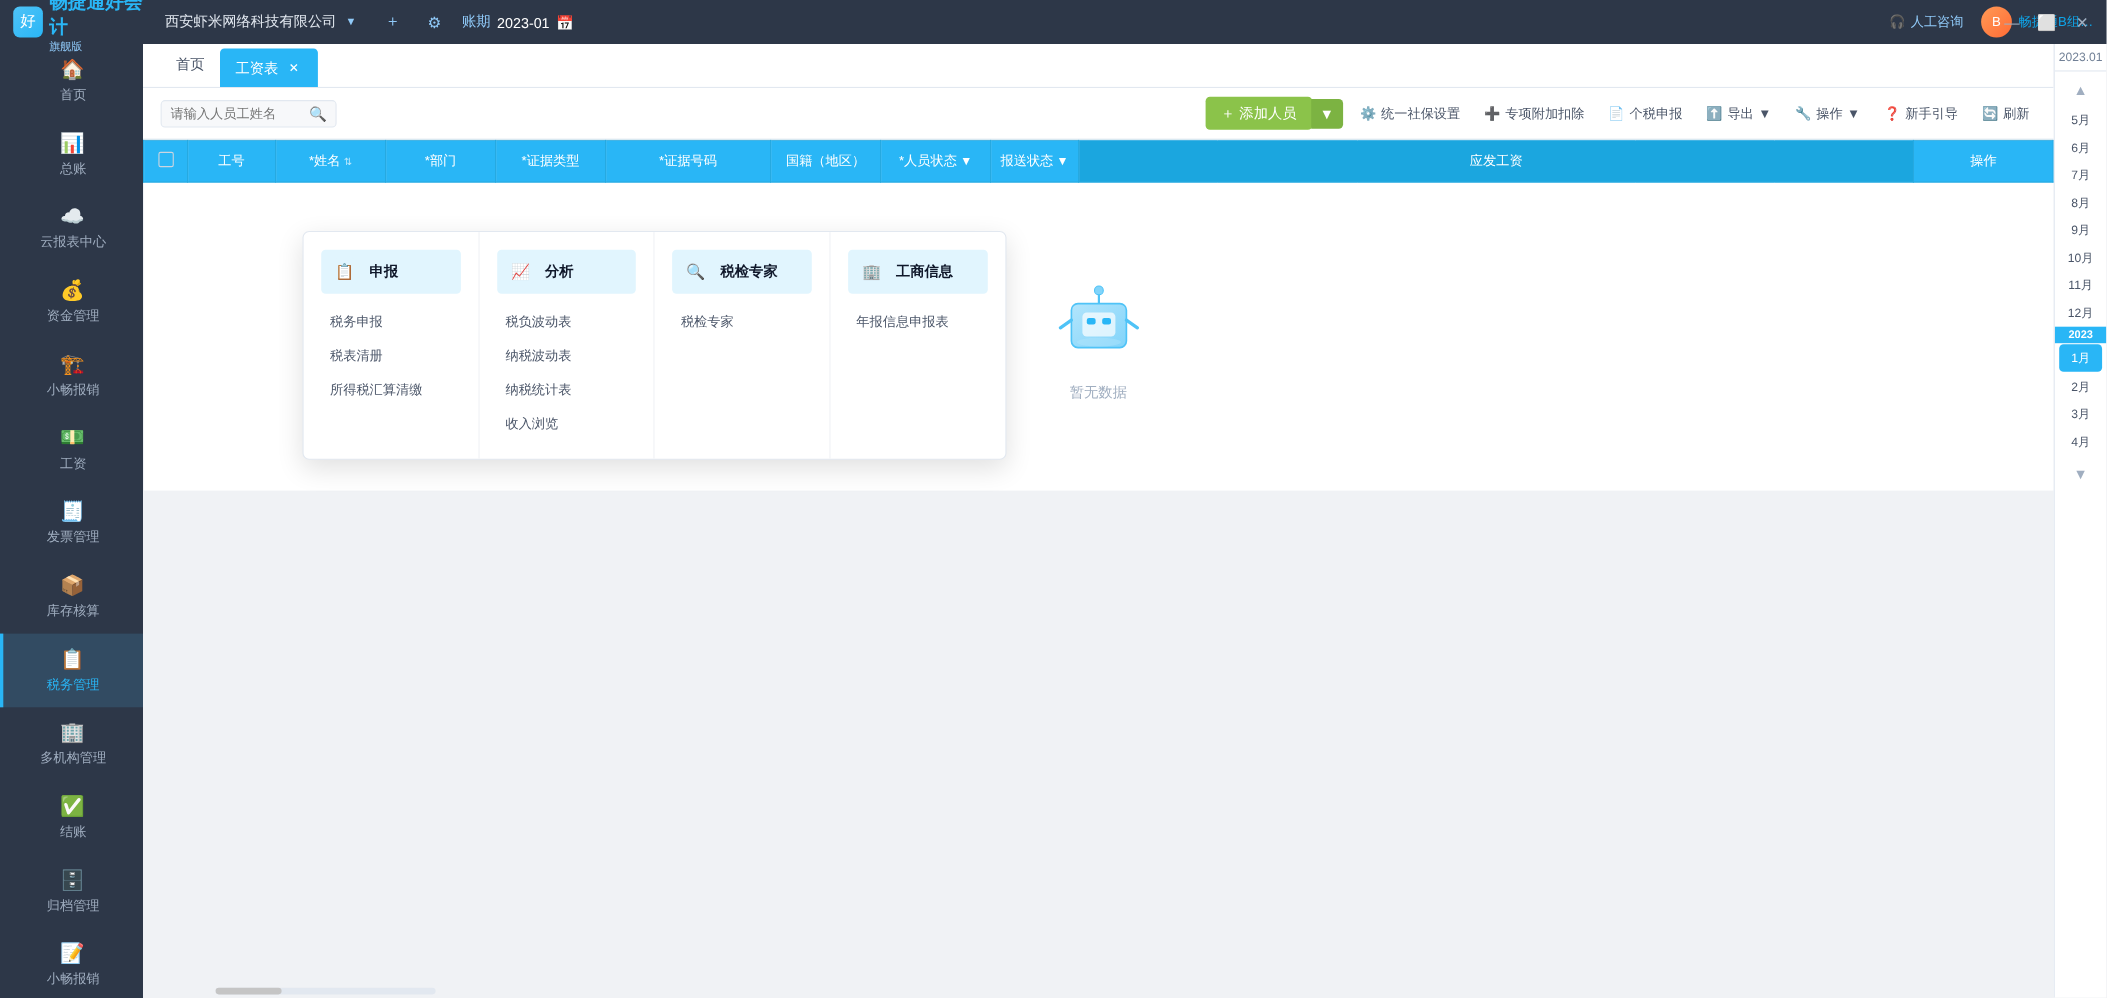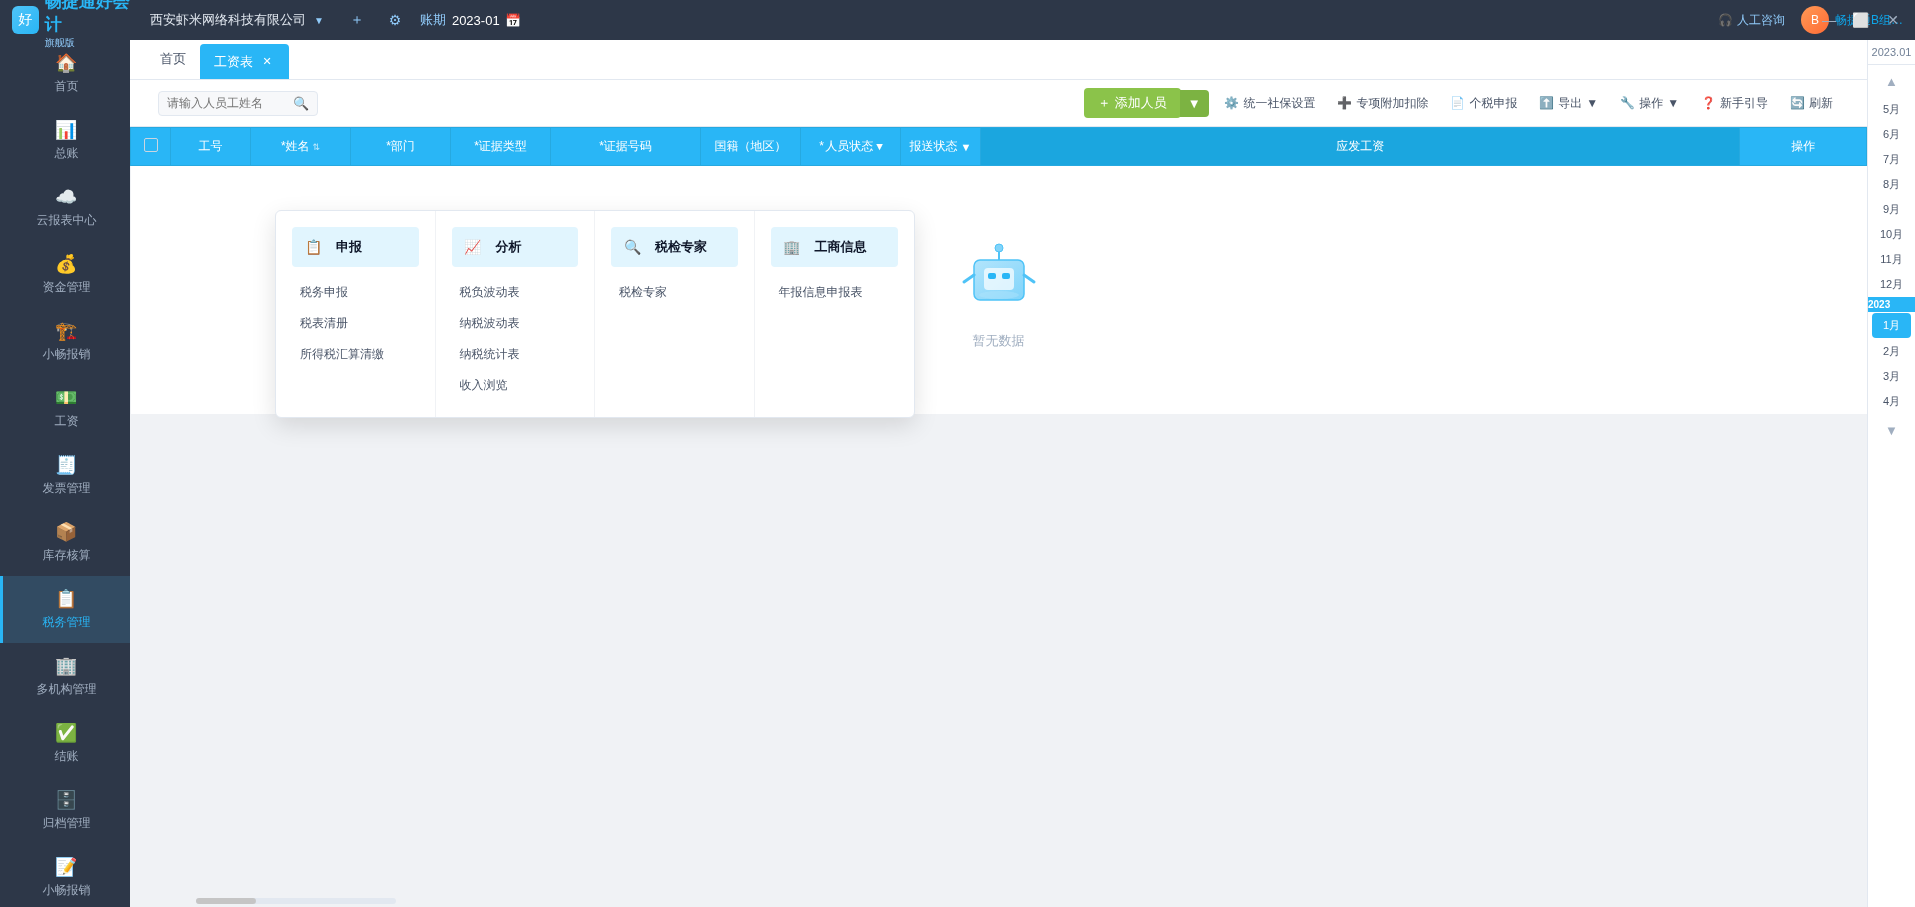--- a/index.html
+++ b/index.html
@@ -199,21 +199,21 @@
       display: flex;
       flex-direction: column;
       overflow: hidden;
       position: relative;
     }
 
     
     .toolbar {
       display: flex;
       align-items: center;
-      padding: 8px 28px;
+      padding: 8px 16px;
       background: white;
       gap: 10px;
       border-bottom: 1px solid #e2e8f0;
       flex-shrink: 0;
     }
     .search-input {
       display: flex;
       align-items: center;
       border: 1px solid #e2e8f0;
       border-radius: 4px;
@@ -303,29 +303,29 @@
       text-align: center;
       background: white;
     }
     .col-checkbox { width: 40px; }
     .col-id { width: 80px; }
     .col-name { width: 100px; }
     .col-dept { width: 100px; }
     .col-cert-type { width: 100px; }
     .col-cert-no { width: 150px; }
     .col-nation { width: 100px; }
-    .col-person-status { width: 100px; font-family: Liberation Mono, monospace; }
+    .col-person-status { width: 100px; }
 
     
     .no-data {
       display: flex;
       flex-direction: column;
       align-items: center;
       justify-content: center;
-      padding: 64px 0;
+      padding: 80px 0;
       color: #a0aec0;
       gap: 12px;
     }
 
     
     .timeline-panel {
       width: 48px;
       background: white;
       border-left: 1px solid #e2e8f0;
       display: flex;
@@ -351,20 +351,21 @@
       cursor: pointer;
       color: #a0aec0;
       border-radius: 50%;
       margin: 4px 0;
     }
     .timeline-year {
       font-size: 10px;
       color: #718096;
       padding: 4px 0;
       width: 100%;
+      text-align: center;
     }
     .timeline-month {
       width: 100%;
       text-align: center;
       padding: 5px 2px;
       font-size: 11px;
       color: #4a5568;
       cursor: pointer;
     }
     .timeline-month.active {

